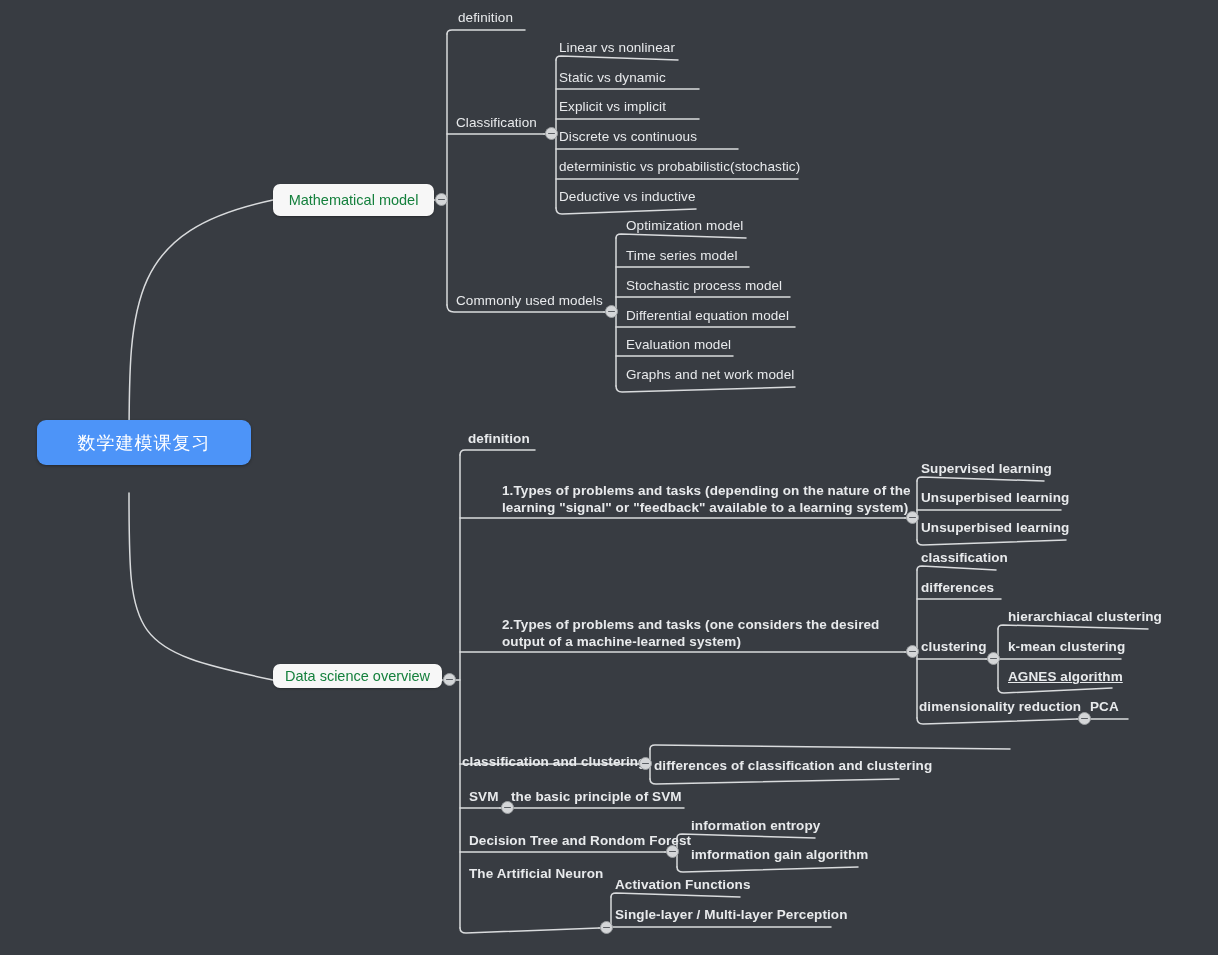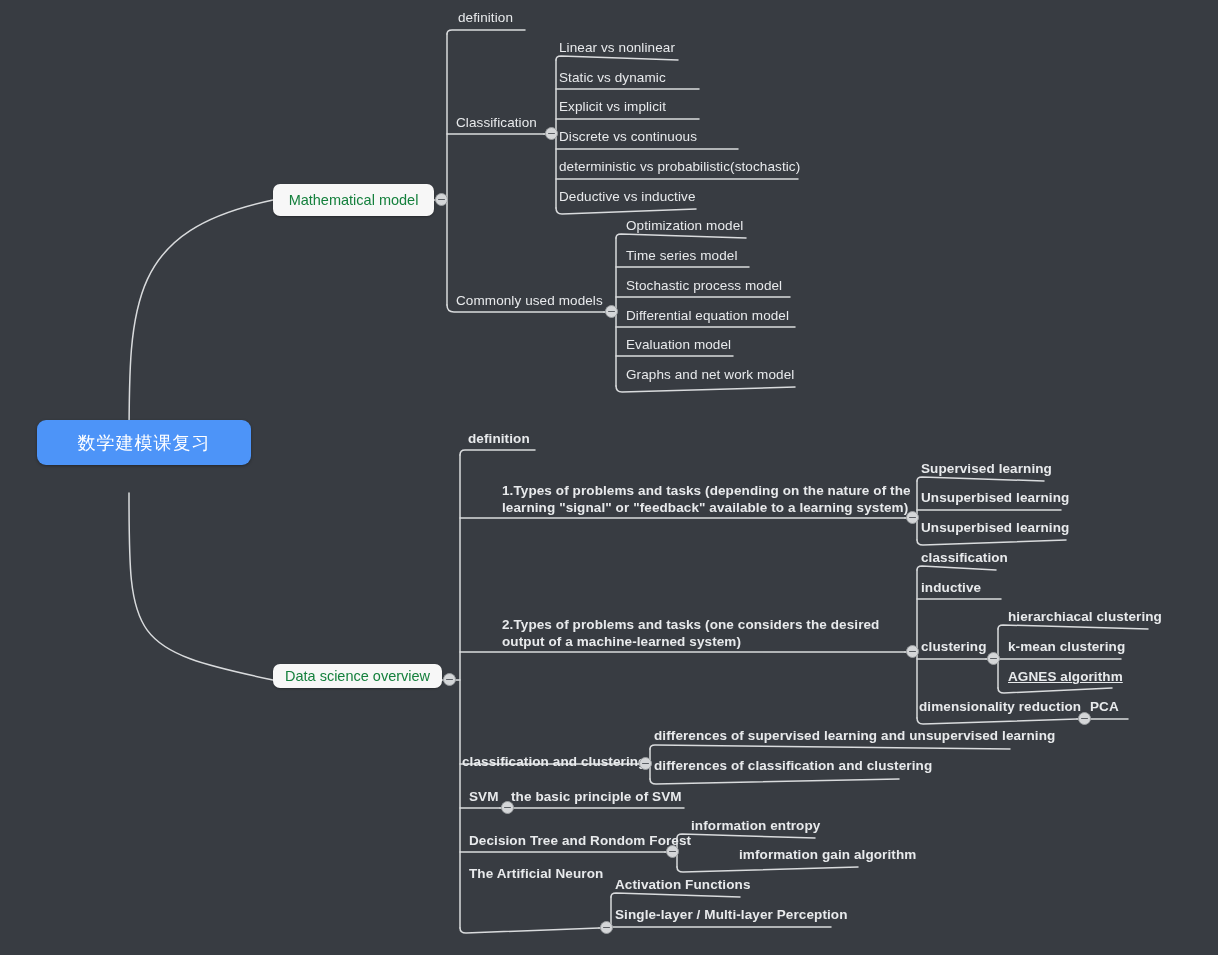--- a/index.html
+++ b/index.html
@@ -219,47 +219,46 @@
   <div class="handle" style="left:906px; top:511px;"></div>
 
   <div class="node bold" style="left:921px; top:461px;">Supervised learning</div>
   <div class="node bold" style="left:921px; top:490px;">Unsuperbised learning</div>
   <div class="node bold" style="left:921px; top:520px;">Unsuperbised learning</div>
 
   <div class="node bold wrap" style="left:469px; top:616px; width:420px; line-height:17px;">2.Types of problems and tasks (one considers the desired output of a machine-learned system)</div>
   <div class="handle" style="left:906px; top:645px;"></div>
 
   <div class="node bold" style="left:921px; top:550px;">classification</div>
-  <div class="node bold" style="left:921px; top:580px;">inductive</div>
+  <div class="node bold" style="left:921px; top:580px;">differences</div>
   <div class="node bold" style="left:921px; top:639px;">clustering</div>
   <div class="handle" style="left:987px; top:652px;"></div>
 
   <div class="node bold" style="left:1008px; top:609px;">hierarchiacal clustering</div>
   <div class="node bold" style="left:1008px; top:639px;">k-mean clustering</div>
   <div class="node bold" style="left:1008px; top:669px;text-decoration:underline;">AGNES algorithm</div>
 
   <div class="node bold" style="left:919px; top:699px;">dimensionality reduction</div>
   <div class="handle" style="left:1078px; top:712px;"></div>
   <div class="node bold" style="left:1090px; top:699px;">PCA</div>
 
   <div class="node bold" style="left:462px; top:745px;margin-top:9px;">classification and clustering</div>
   <div class="handle" style="left:639px; top:757px;"></div>
 
-  <div class="node bold" style="left:654px; top:728px;">differences of supervised learning and unsupervised learning</div>
   <div class="node bold" style="left:654px; top:758px;">differences of classification and clustering</div>
 
   <div class="node bold" style="left:469px; top:789px;">SVM</div>
   <div class="handle" style="left:501px; top:801px;"></div>
   <div class="node bold" style="left:511px; top:789px;">the basic principle of SVM</div>
 
   <div class="node bold" style="left:469px; top:833px;">Decision Tree and Rondom Forest</div>
   <div class="handle" style="left:666px; top:845px;"></div>
 
   <div class="node bold" style="left:691px; top:818px;">information entropy</div>
-  <div class="node bold" style="left:691px; top:847px;margin-left:48px;">imformation gain algorithm</div>
+  <div class="node bold" style="left:691px; top:847px;">imformation gain algorithm</div>
 
   <div class="node bold" style="left:469px; top:866px;">The Artificial Neuron</div>
   <div class="handle" style="left:600px; top:921px;"></div>
 
   <div class="node bold" style="left:615px; top:877px;">Activation Functions</div>
   <div class="node bold" style="left:615px; top:907px;">Single-layer / Multi-layer Perception</div>
 
 </div>
 
 </body></html>

